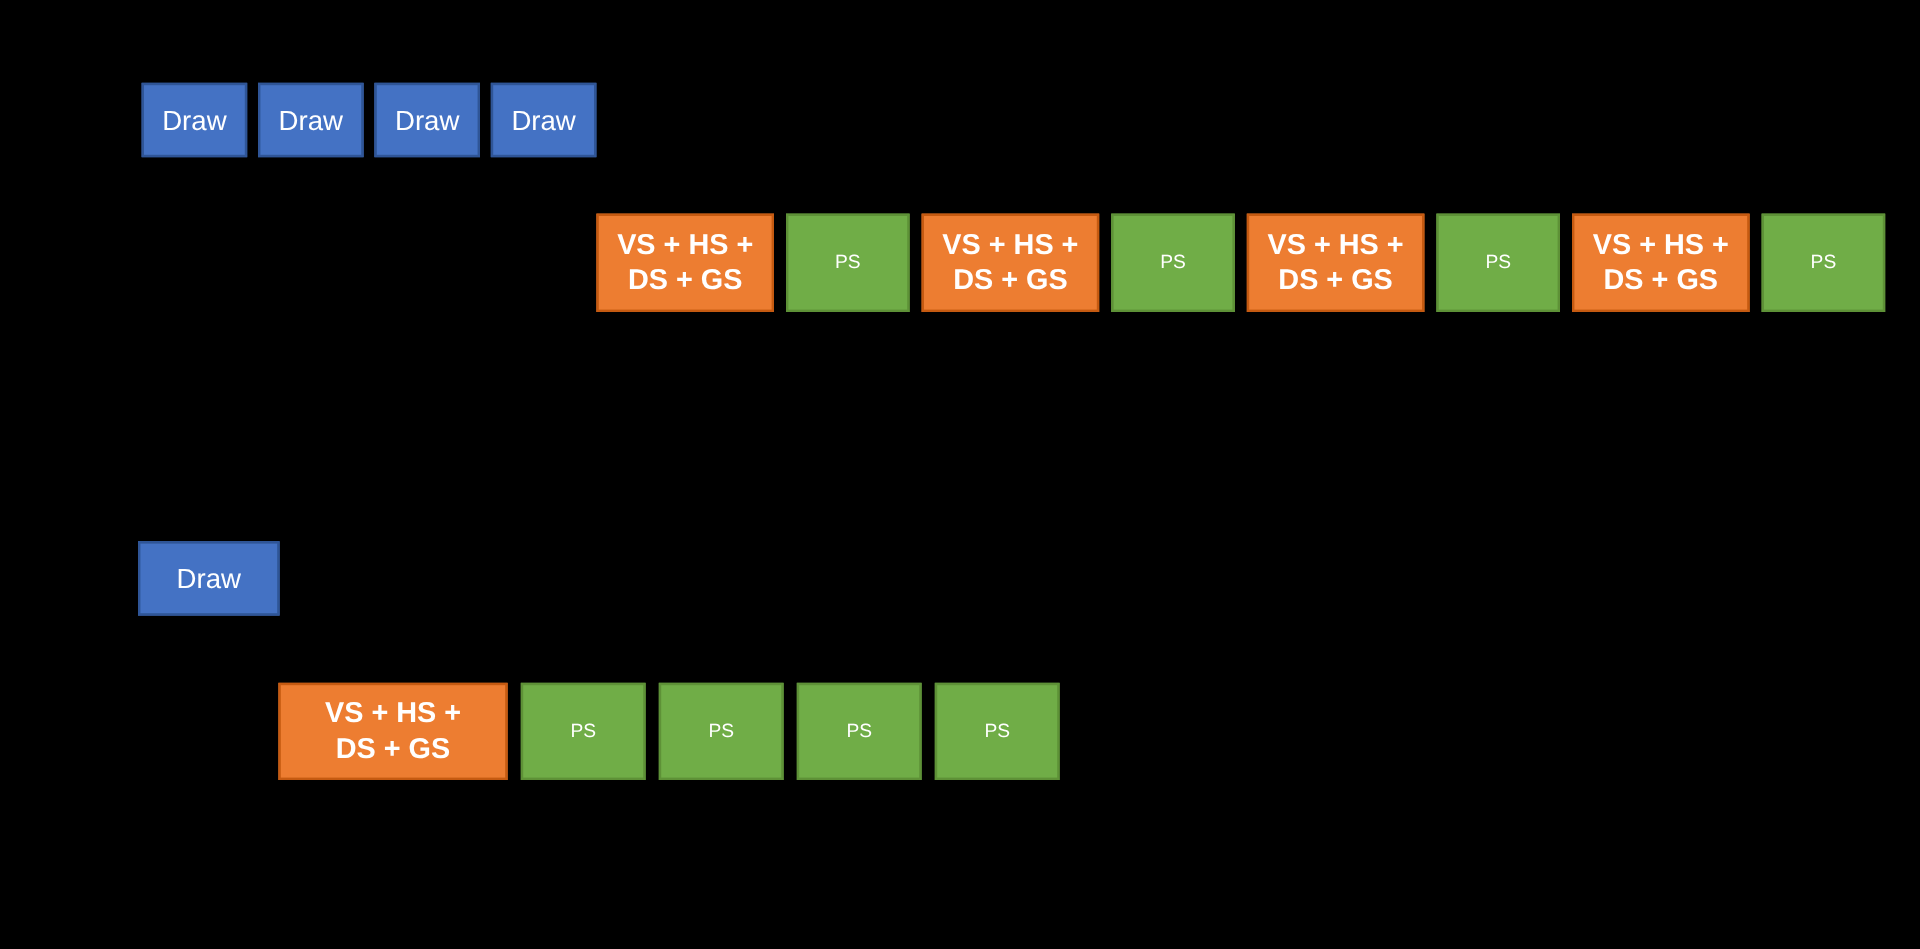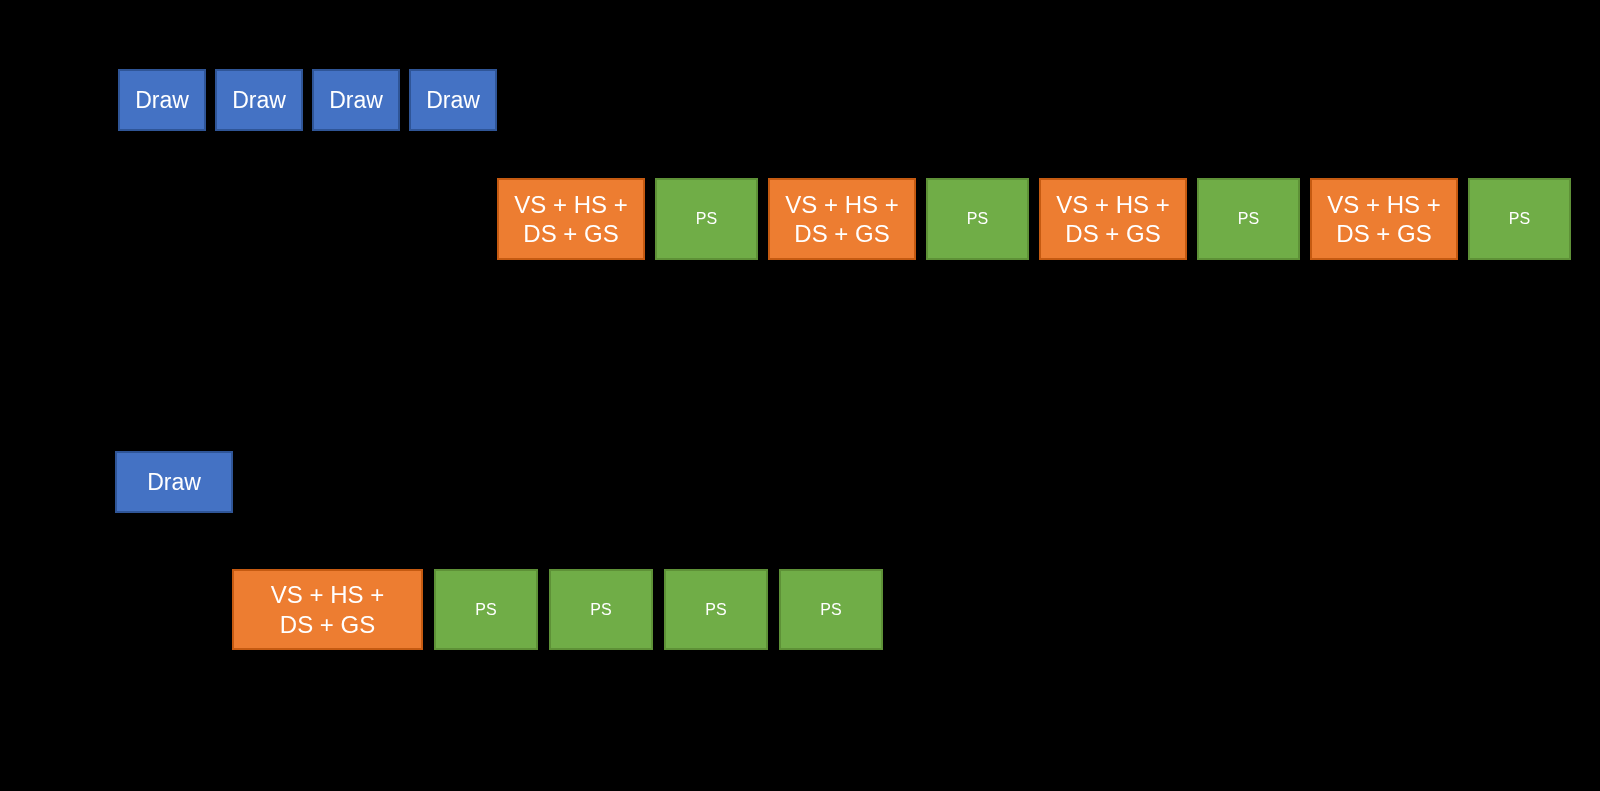--- a/index.html
+++ b/index.html
@@ -21,21 +21,21 @@
   .row{position:absolute;display:flex;align-items:flex-start;}
   .box{
     display:flex;align-items:center;justify-content:center;
     box-sizing:border-box;
     color:var(--label);
     text-align:center;
     white-space:pre-line;
     flex:none;
   }
   .draw{background:var(--draw-fill);border:2px solid var(--draw-border);font-size:23px;}
-  .vs{background:var(--vs-fill);border:2px solid var(--vs-border);font-size:24px;line-height:1.22;}
+  .vs{background:var(--vs-fill);border:2px solid var(--vs-border);font-size:24px;line-height:1.22;font-weight:bold;}
   .ps{background:var(--ps-fill);border:2px solid var(--ps-border);font-size:16px;}
 
   .row-top-draws{left:118px;top:69px;gap:9px;}
   .row-top-draws .draw{width:88px;height:62px;}
 
   .row-top-gpu{left:497px;top:178px;gap:10px;}
   .row-top-gpu .vs{width:148px;height:82px;}
   .row-top-gpu .ps{width:103px;height:82px;}
 
   .row-bottom-draw{left:115px;top:451px;}

